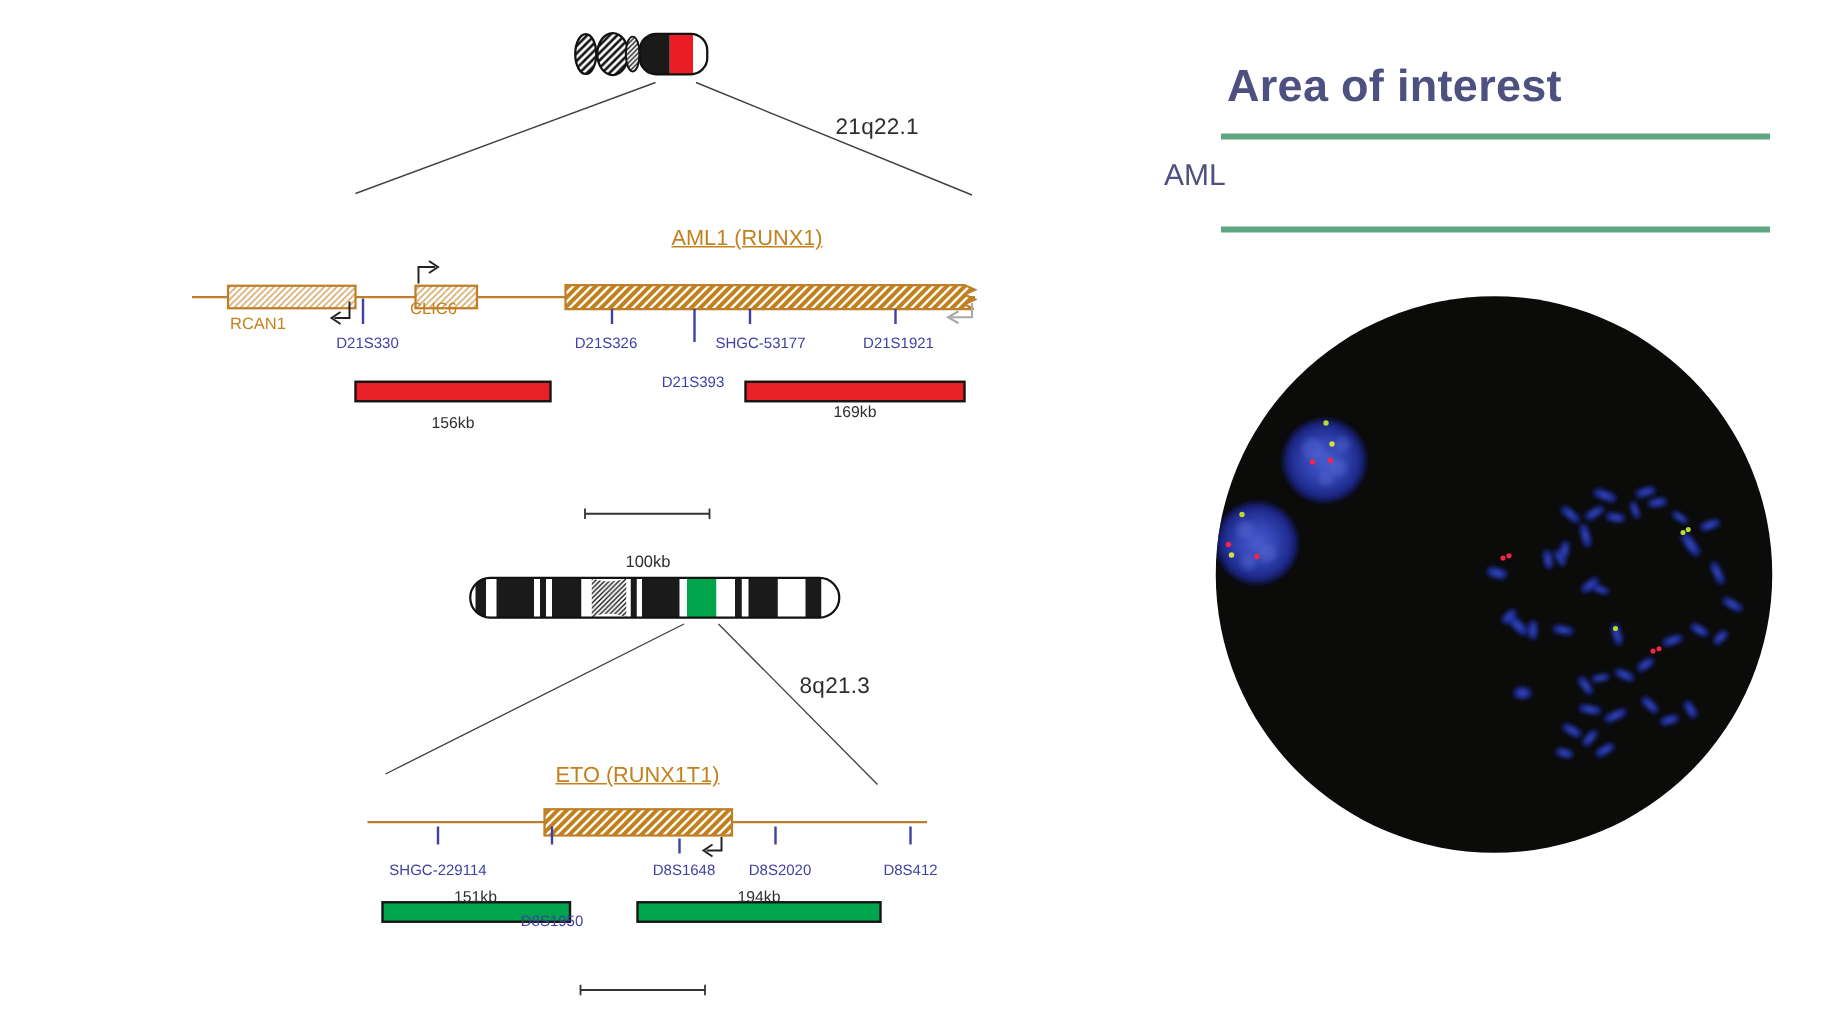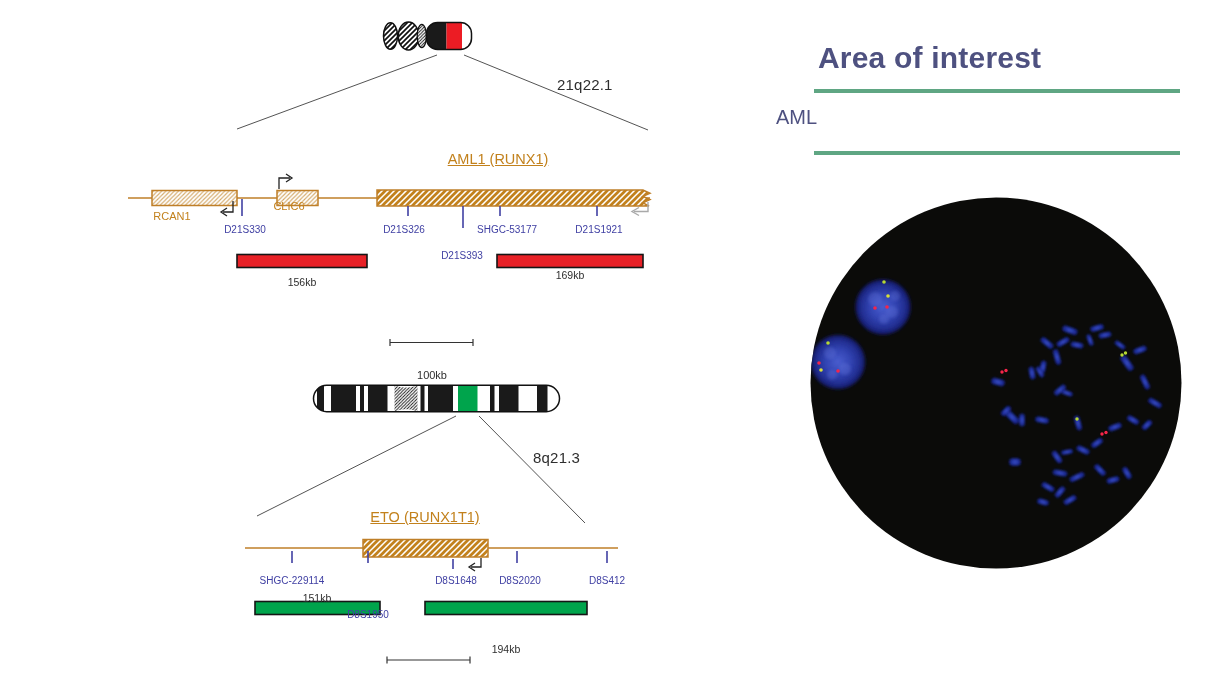--- a/index.html
+++ b/index.html
@@ -179,21 +179,21 @@
   <div class="lbl la dark f15" style="left:533px;top:450px">8q21.3</div>
   <div class="lbl orange f145" style="left:425px;top:510px">ETO (RUNX1T1)</div>
 
   <div class="lbl blue f10" style="left:292px;top:575px">SHGC-229114</div>
   <div class="lbl blue f10" style="left:368px;top:609px">D8S1950</div>
   <div class="lbl blue f10" style="left:456px;top:575px">D8S1648</div>
   <div class="lbl blue f10" style="left:520px;top:575px">D8S2020</div>
   <div class="lbl blue f10" style="left:607px;top:575px">D8S412</div>
 
   <div class="lbl dark f105" style="left:317px;top:593px">151kb</div>
-  <div class="lbl dark f105" style="left:506px;top:644px">194kb</div>
+  <div class="lbl dark f105" style="left:506px;top:593px">194kb</div>
   <div class="lbl dark f11" style="left:428px;top:644px">100kb</div>
 
   <div class="panel-title">Area of interest</div>
   <div class="rule rule1"></div>
   <div class="panel-subtitle">AML</div>
   <div class="rule rule2"></div>
 
   <svg style="left:810px;top:197px" width="372" height="372" viewBox="0 0 372 372">
     <defs>
       <radialGradient id="nucG">

